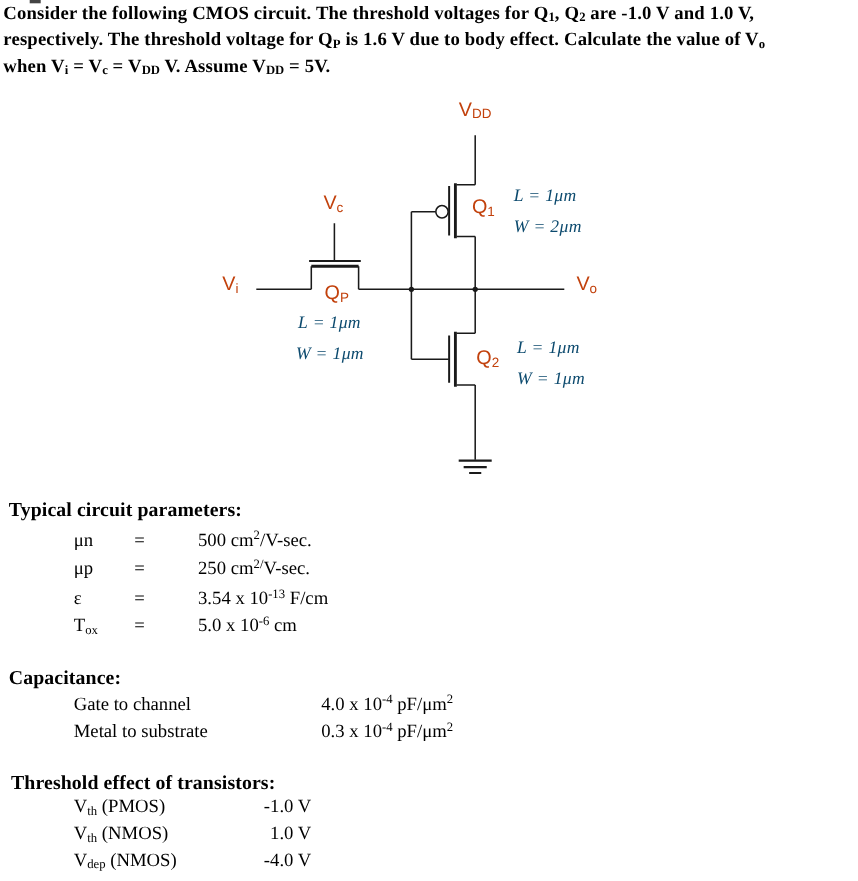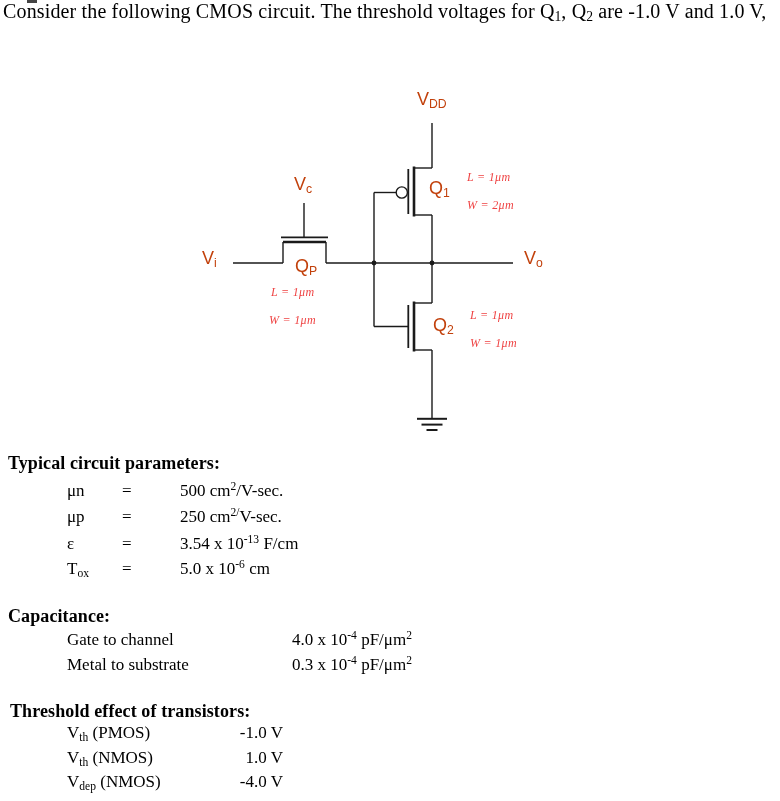--- a/index.html
+++ b/index.html
@@ -6,52 +6,54 @@
   body{
     position:relative;width:780px;height:801px;overflow:hidden;
     font-family:"Liberation Serif", serif;color:#000;
   }
   .abs{position:absolute;}
   .sub{font-size:0.68em;vertical-align:-0.22em;letter-spacing:0;}
   .sup{font-size:0.68em;vertical-align:0.5em;letter-spacing:0;}
   
   .problem{
     left:3px;top:2px;width:770px;
-    font-size:20px;line-height:19.5px;letter-spacing:0.15px;
+    font-size:17px;line-height:19.5px;letter-spacing:0.15px;font-weight:bold;
   }
   .problem .pline{white-space:nowrap;}
   
   .artifact{left:27px;top:0;width:10px;height:3px;background:#444;}
   
   .circuit{left:150px;top:85px;width:450px;height:360px;}
   .circuit svg{position:absolute;left:0;top:0;}
   .clabel{
     position:absolute;font-family:"Liberation Sans", sans-serif;
     font-size:18px;color:#c2410c;white-space:nowrap;
   }
   .cdim{
     position:absolute;font-family:"Liberation Serif", serif;font-style:italic;
-    font-size:12px;color:#ef4444;white-space:nowrap;letter-spacing:0.3px;
+    font-size:16px;color:#0c4a6e;white-space:nowrap;letter-spacing:0.3px;
   }
   
   .heading{font-size:18px;font-weight:bold;white-space:nowrap;letter-spacing:0.1px;}
   .row{font-size:17px;white-space:nowrap;}
   .psym{display:inline-block;width:55px;}
   .peq{display:inline-block;width:58px;}
   .clab{display:inline-block;width:225px;}
   .tlab{display:inline-block;width:150px;}
   .tval{display:inline-block;width:66px;text-align:right;}
 </style>
 </head>
 <body>
 
 <div class="abs artifact"></div>
 
 <div class="abs problem">
   <div class="pline"><span>Consider the following CMOS circuit. The threshold voltages for Q</span><span class="sub">1</span><span>, Q</span><span class="sub">2</span><span> are -1.0 V and 1.0 V,</span></div>
+  <div class="pline"><span>respectively. The threshold voltage for Q</span><span class="sub">P</span><span> is 1.6 V due to body effect. Calculate the value of V</span><span class="sub">o</span></div>
+  <div class="pline"><span>when V</span><span class="sub">i</span><span> = V</span><span class="sub">c</span><span> = V</span><span class="sub">DD</span><span> V. Assume V</span><span class="sub">DD</span><span> = 5V.</span></div>
 </div>
 
 <div class="abs circuit">
   <svg width="450" height="360" viewBox="0 0 450 360">
     <g stroke="#1a1a1a" stroke-width="1.4" fill="none">
 
       <path d="M282,38 V83"></path>
 
       <g>
         <path d="M265,83 H282"></path>

